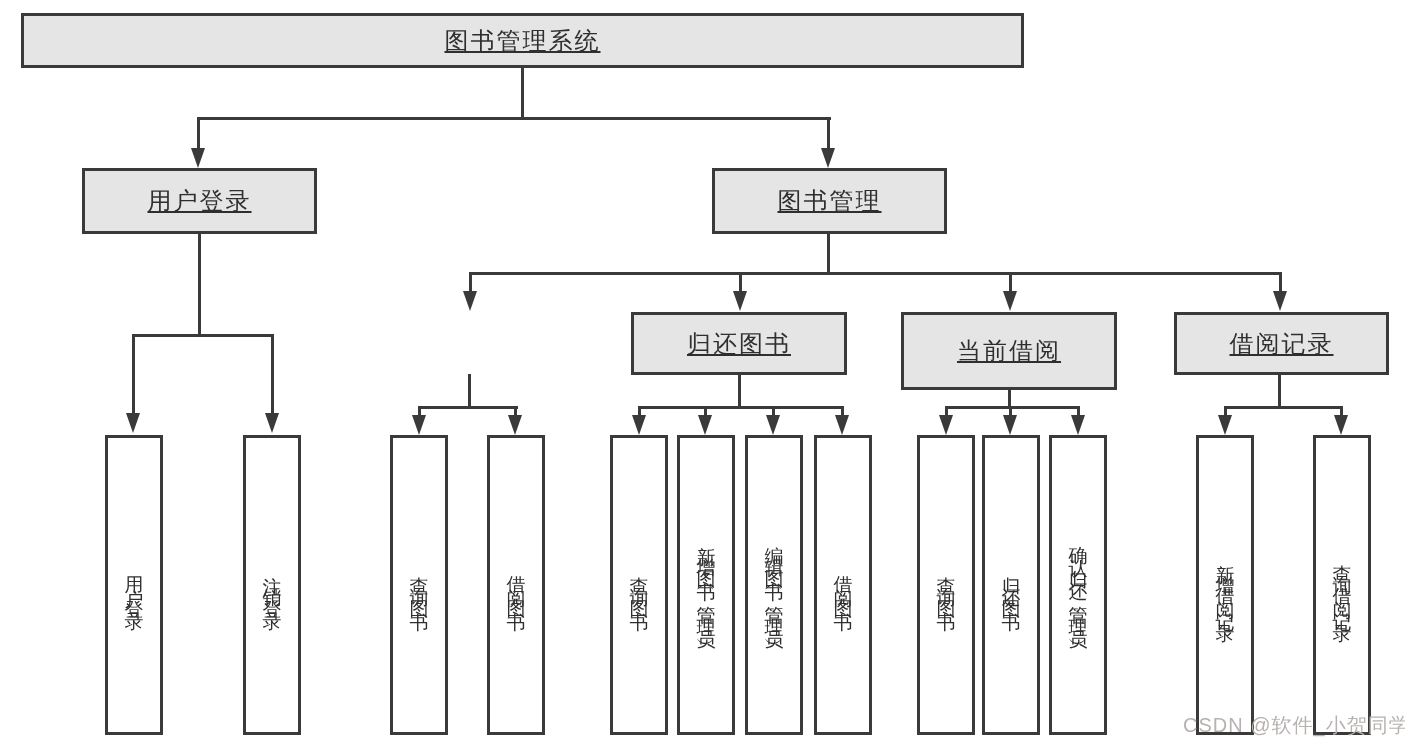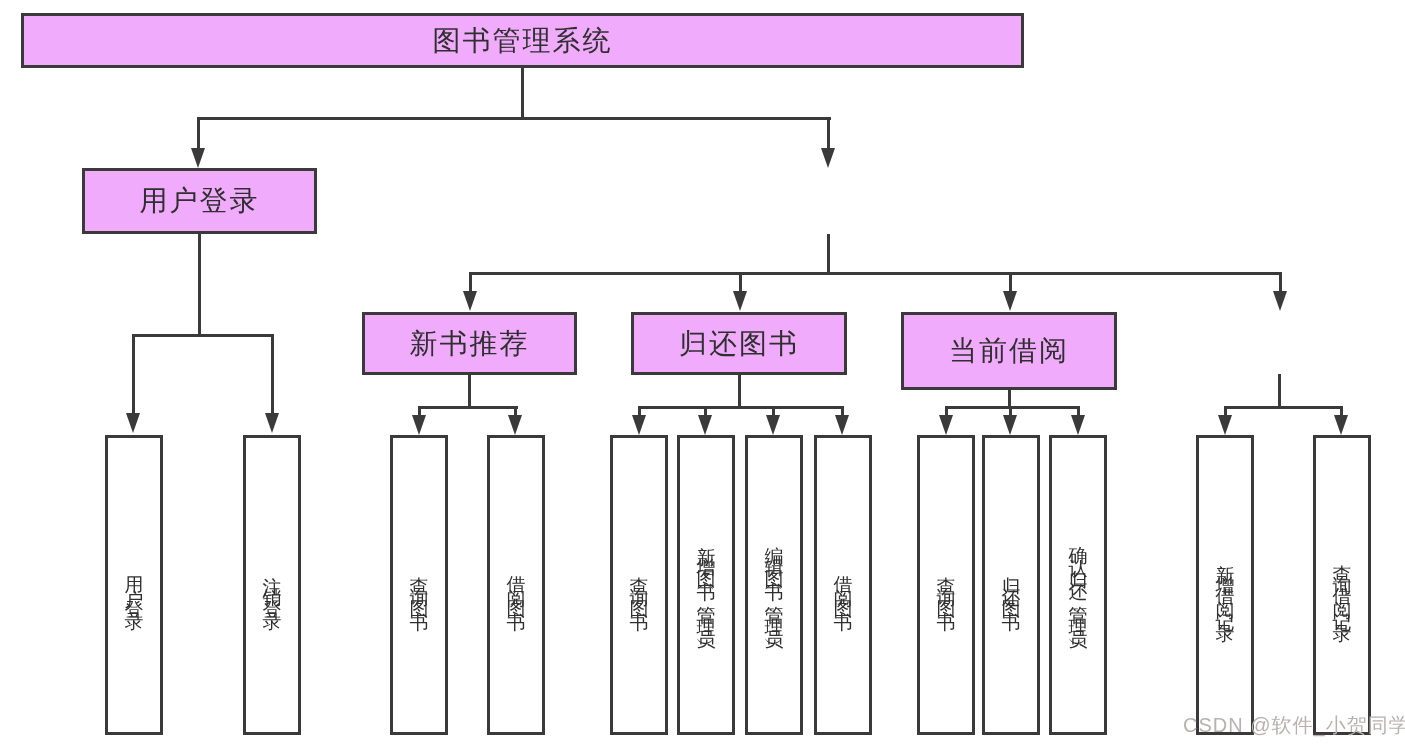--- a/index.html
+++ b/index.html
@@ -13,24 +13,24 @@
     position:relative;width:1405px;height:747px;background:var(--bg);
     font-family:"Liberation Sans","DejaVu Sans",sans-serif;
     overflow:hidden;
   }
   
   .ln{position:absolute;background:var(--line);}
   .ah{position:absolute;width:0;height:0;
       border-left:7px solid transparent;border-right:7px solid transparent;
       border-top:20px solid var(--line);}
   
-  .hbox{position:absolute;box-sizing:border-box;background:#f0abfc;
+  .hbox{position:absolute;box-sizing:border-box;background:#e5e5e5;
         border:3px solid var(--line);
         display:flex;align-items:center;justify-content:center;
-        font-size:28px;color:var(--text);letter-spacing:2px;white-space:nowrap;}
+        font-size:24px;color:var(--text);letter-spacing:2px;white-space:nowrap;text-decoration:underline;}
   
   .vbox{position:absolute;top:435px;width:58px;height:300px;box-sizing:border-box;
         background:#fff;border:3px solid var(--line);
         writing-mode:vertical-rl;text-orientation:mixed;
         text-align:center;line-height:52px;
         font-size:19px;letter-spacing:12px;color:var(--text);}
   .watermark{position:absolute;left:1183px;top:712px;
              font-size:20px;letter-spacing:1px;color:var(--watermark);
              white-space:nowrap;}
 </style>
@@ -95,27 +95,28 @@
   <div class="ln" style="left:1224px;top:406px;width:119px;height:3px"></div>
   <div class="ln" style="left:1224px;top:406px;width:3px;height:11px"></div>
   <i class="ah" style="left:1218px;top:415px"></i>
   <div class="ln" style="left:1340px;top:406px;width:3px;height:11px"></div>
   <i class="ah" style="left:1334px;top:415px"></i>
 
   <div class="hbox" style="left:21px;top:13px;width:1003px;height:55px">图书管理系统</div>
 
   <div class="hbox" style="left:82px;top:168px;width:235px;height:66px">用户登录</div>
 
+  <div class="hbox" style="left:712px;top:168px;width:235px;height:66px">图书管理</div>
 
-  <div class="hbox" style="left:362px;top:312px;width:215px;height:63px">新书推荐</div>
 
   <div class="hbox" style="left:631px;top:312px;width:216px;height:63px">归还图书</div>
 
   <div class="hbox" style="left:901px;top:312px;width:216px;height:78px">当前借阅</div>
 
+  <div class="hbox" style="left:1174px;top:312px;width:215px;height:63px">借阅记录</div>
 
   <div class="vbox" style="left:105px">用户登录</div>
 
   <div class="vbox" style="left:243px">注销登录</div>
 
   <div class="vbox" style="left:390px">查询图书</div>
 
   <div class="vbox" style="left:487px">借阅图书</div>
 
   <div class="vbox" style="left:610px">查询图书</div>

